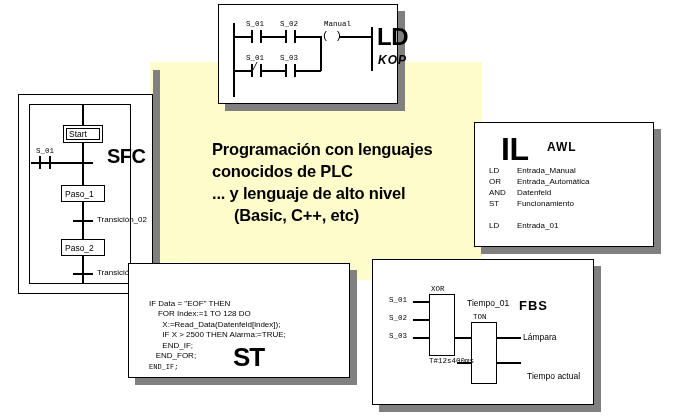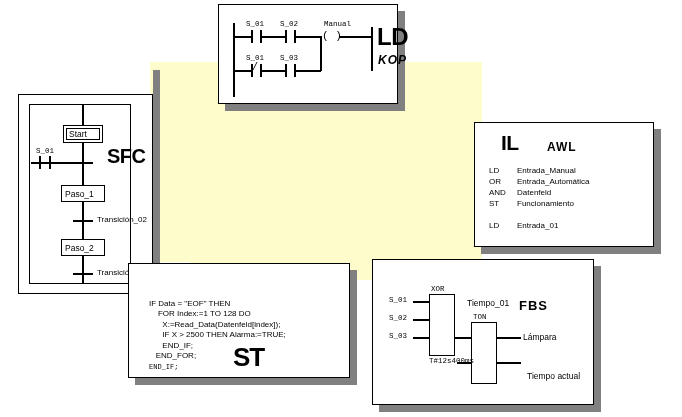--- a/index.html
+++ b/index.html
@@ -101,20 +101,26 @@
 </style>
 </head>
 <body>
 
 <div id="stage">
 
   <div class="center-panel" style="left:150px;top:62px;width:332px;height:200px;"></div>
   <div class="center-panel" style="left:190px;top:240px;width:252px;height:40px;"></div>
   <div class="center-panel" style="left:440px;top:104px;width:42px;height:160px;"></div>
 
+  <div class="center-text">
+    <span class="ln">Programación con lenguajes</span>
+    <span class="ln">conocidos de PLC</span>
+    <span class="ln">... y lenguaje de alto nivel</span>
+    <span class="ln indent">(Basic, C++, etc)</span>
+  </div>
 
   <div class="shadow-r" style="left:153px;top:70px;width:7px;height:200px;"></div>
   <div class="shadow-b" style="left:25px;top:262px;width:135px;height:7px;"></div>
 
   <div class="card" id="sfc-card">
     <div class="sfc-inner"></div>
 
     <div class="ln-v" style="left:63px;top:10px;height:20px;"></div>
     <div class="ln-v" style="left:63px;top:48px;height:42px;"></div>
     <div class="ln-v" style="left:63px;top:107px;height:37px;"></div>
@@ -183,21 +189,21 @@
     <div class="tag" style="left:61px;top:49px;">S_03</div>
 
     <div class="lang-title" style="left:158px;top:18px;font-size:24px;letter-spacing:-0.5px;">LD</div>
     <div class="lang-sub" style="left:159px;top:48px;font-size:12px;font-style:italic;">KOP</div>
   </div>
 
   <div class="shadow-r" style="left:654px;top:129px;width:7px;height:125px;"></div>
   <div class="shadow-b" style="left:481px;top:247px;width:180px;height:7px;"></div>
 
   <div class="card" id="il-card">
-    <div class="lang-title" style="left:26px;top:8px;font-size:21px;letter-spacing:-0.5px;">IL</div>
+    <div class="lang-title" style="left:26px;top:8px;font-size:32px;letter-spacing:-0.5px;">IL</div>
     <div class="lang-sub" style="left:72px;top:17px;font-size:12px;">AWL</div>
 
     <div class="il-code">
       <div class="il-row">
         <span class="il-op">LD</span>
         <span class="il-arg">Entrada_Manual</span>
       </div>
       <div class="il-row">
         <span class="il-op">OR</span>
         <span class="il-arg">Entrada_Automática</span>

